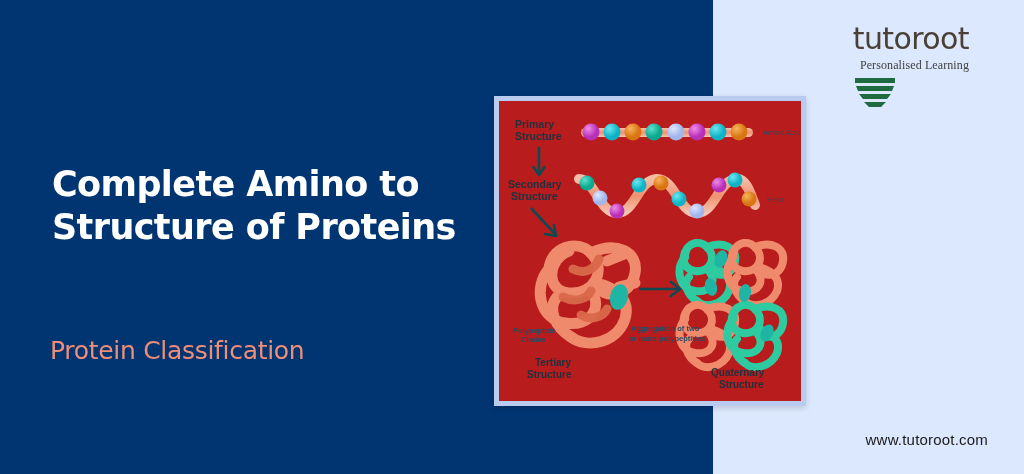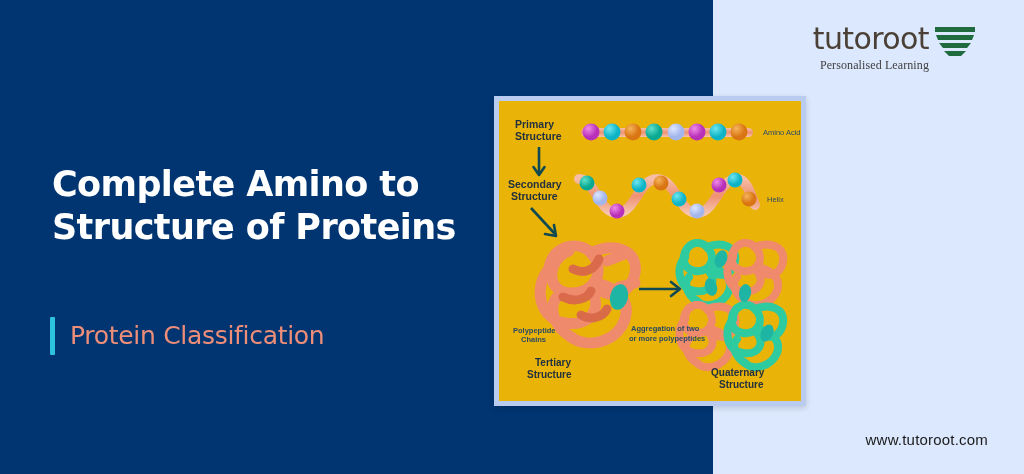--- a/index.html
+++ b/index.html
@@ -17,23 +17,24 @@
   }
   
   .navy-panel{
     position:absolute;left:0;top:0;
     width:713px;height:474px;
     background:#013571;
   }
   
   .logo-block{
     position:absolute;
-    right:48px;top:24px;
+    right:55px;top:24px;
     display:flex;align-items:flex-start;
     gap:4px;
+    flex-direction:column;
   }
   .logo-text-wrap{
     display:flex;flex-direction:column;align-items:flex-end;
   }
   .logo-word{
     font-family:"DejaVu Sans", sans-serif;
     font-size:30px;
     font-weight:400;
     letter-spacing:-0.6px;
     color:#4a4035;
@@ -61,20 +62,21 @@
     font-weight:bold;
     font-size:35px;
     line-height:1.22;
     letter-spacing:-0.6px;
   }
   .subline-row{
     position:absolute;
     left:50px;top:317px;
     display:flex;align-items:stretch;
     gap:15px;
+    flex-direction:column;
   }
   .accent-bar{
     width:5px;
     background:#2dc3dd;
     border-radius:1px;
     align-self:stretch;
   }
   .subline{
     color:#ef8e78;
     font-family:"DejaVu Sans", sans-serif;
@@ -90,21 +92,21 @@
     right:36px;bottom:26px;
     color:#1a1a1a;
     font-size:15px;
     letter-spacing:0.2px;
   }
   
   .diagram-card{
     position:absolute;
     left:494px;top:96px;
     width:312px;height:310px;
-    background:#eab308;
+    background:#b91c1c;
     border:5px solid #b9cbee;
     box-sizing:border-box;
     box-shadow:0 2px 6px rgba(0,0,0,0.15);
   }
   .diagram-svg{display:block;width:100%;height:100%;}
   .dlabel{
     font-family:"Liberation Sans", sans-serif;
     fill:#22313f;
     font-weight:bold;
   }

